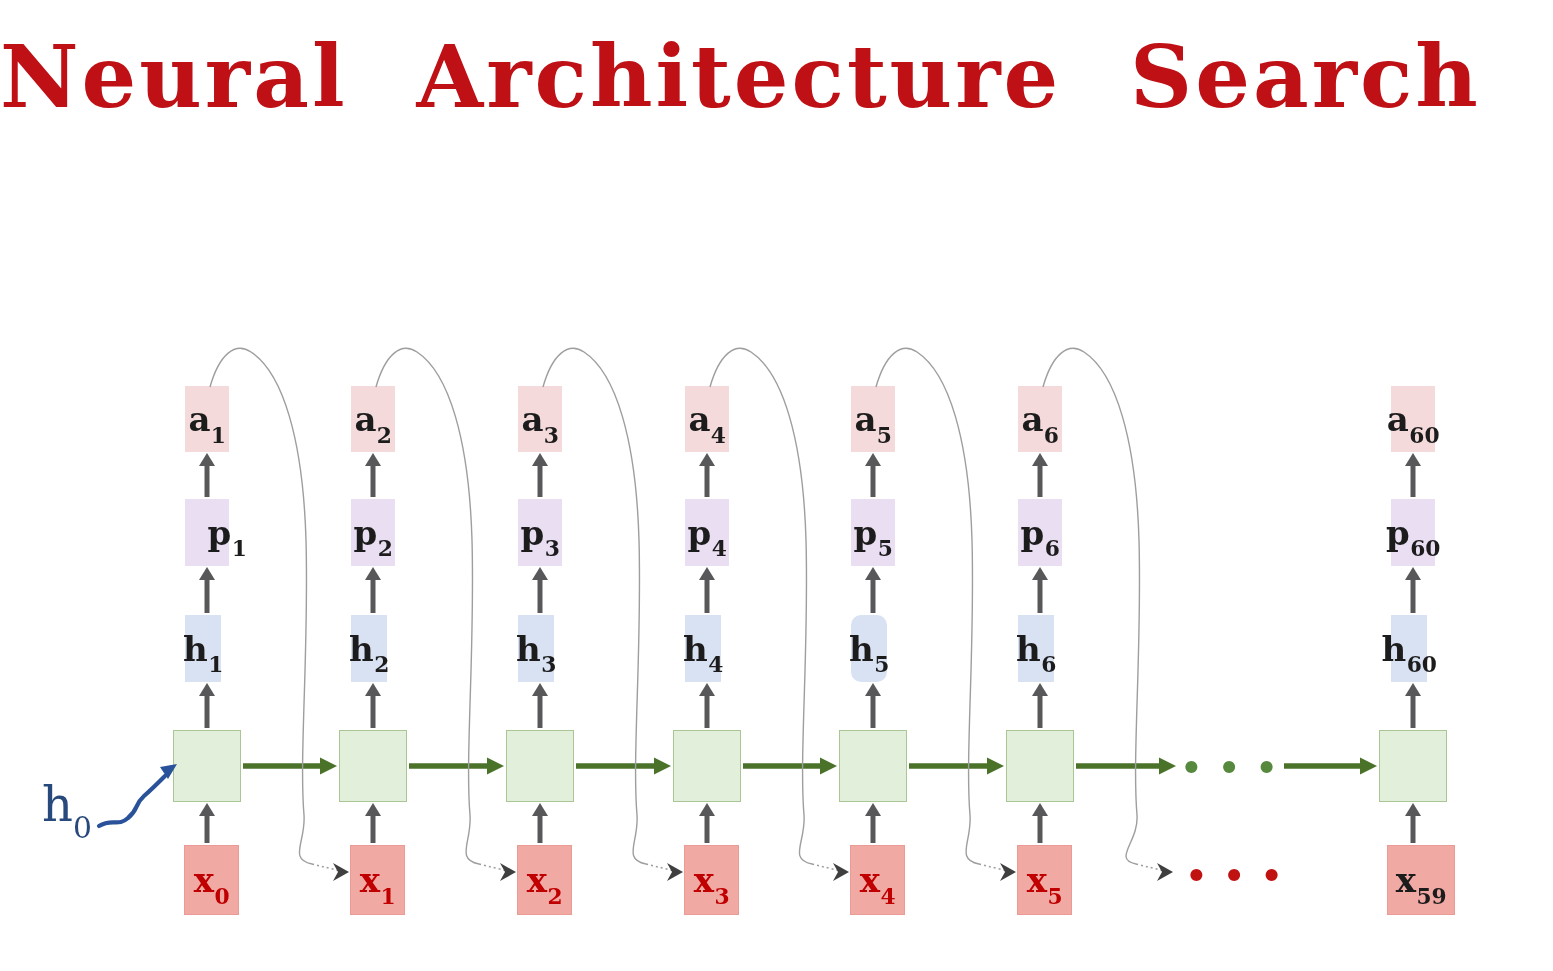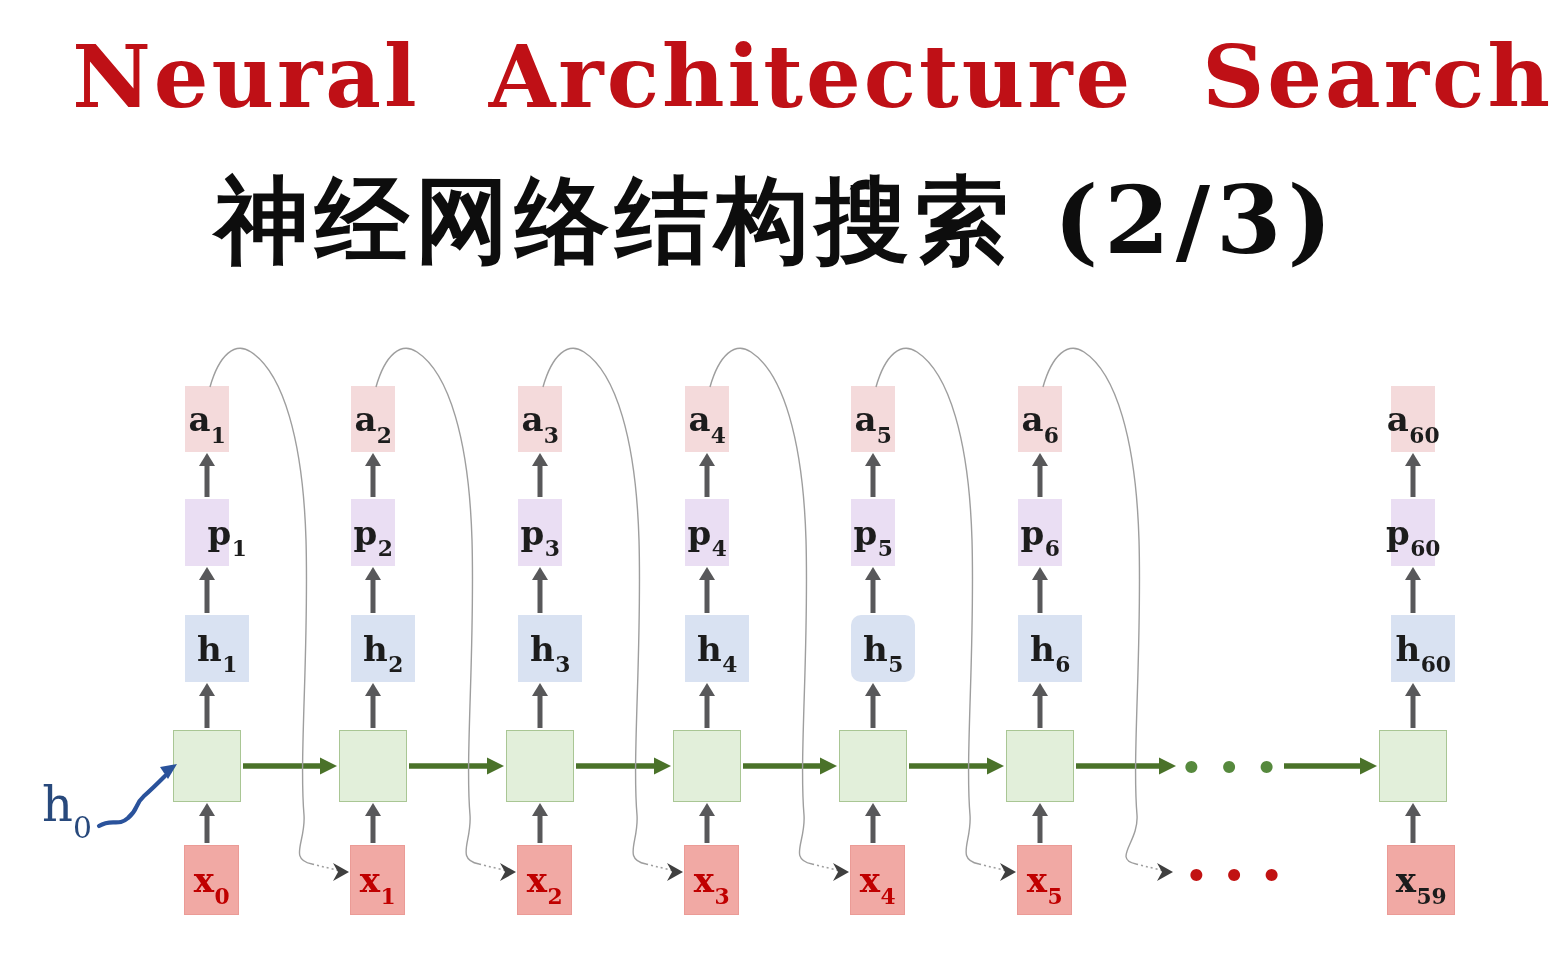--- a/index.html
+++ b/index.html
@@ -1,39 +1,39 @@
 <!DOCTYPE html>
 <html><head>
 <meta charset="utf-8">
 <style>
   html,body{margin:0;padding:0;background:#ffffff;}
   .stage{
     position:relative;width:1553px;height:971px;background:#ffffff;overflow:hidden;
     font-family:"DejaVu Serif","Liberation Serif",serif;
   }
   .title{
-    position:absolute;top:30px;left:0;width:1553px;text-align:right;
+    position:absolute;top:30px;left:0;width:1553px;text-align:left;
     font-weight:bold;font-size:86px;line-height:1.1;color:#bf1016;
     letter-spacing:3px;word-spacing:36px;
   }
   .subtitle{
     position:absolute;top:164px;left:0;width:1553px;text-align:center;
     font-weight:bold;font-size:94px;line-height:1.2;color:#0d0d0d;
     letter-spacing:6px;
   }
   #connector-layer{position:absolute;left:0;top:0;z-index:3;pointer-events:none;}
   .box{
     position:absolute;z-index:2;display:flex;align-items:center;justify-content:center;
     box-sizing:border-box;
   }
   .lbl{font-weight:bold;font-size:34px;color:#1c1c1c;line-height:1;}
   .lbl sub{font-size:0.64em;line-height:0;position:relative;top:0.18em;left:0.02em;}
   .a-box{width:44px;height:66px;background:#f4dadb;}
   .p-box{width:44px;height:67px;background:#eadef3;}
-  .h-box{width:64px;height:67px;background:#d9e2f2;}
+  .h-box{width:36px;height:67px;background:#d9e2f2;}
   .cell-box{width:68px;height:72px;background:#e2efda;border:1.5px solid #a9c694;}
   .x-box{width:55px;height:70px;background:#f1a9a4;border:1px solid #eb9b96;}
   .x-box .lbl{color:#c00000;}
   .x-box.last-x{width:68px;}
   .x-box.last-x .lbl{color:#1c1c1c;}
   .h0-label{
     position:absolute;left:42px;top:780px;z-index:2;
     font-weight:normal;font-size:48px;color:#28497c;line-height:1;
   }
   .h0-label sub{font-size:0.62em;line-height:0;position:relative;top:0.2em;}
@@ -43,21 +43,20 @@
     font-family:"DejaVu Sans","Liberation Sans",sans-serif;
   }
   .green-dots{left:1175px;top:751px;color:#56893d;}
   .red-dots{left:1180px;top:859px;color:#c11212;}
 </style>
 </head>
 <body>
 
 <div class="stage">
   <div class="title">Neural Architecture Search</div>
-  <div class="subtitle">神经网络结构搜索  (2/3)</div>
 
   <svg id="connector-layer" width="1553" height="971" viewBox="0 0 1553 971">
       <line x1="207" y1="497" x2="207" y2="464" stroke="#58585a" stroke-width="5"></line>
 <polygon points="207,453 199,466 215,466" fill="#58585a"></polygon>
 <line x1="207" y1="613" x2="207" y2="578" stroke="#58585a" stroke-width="5"></line>
 <polygon points="207,567 199,580 215,580" fill="#58585a"></polygon>
 <line x1="207" y1="728" x2="207" y2="694" stroke="#58585a" stroke-width="5"></line>
 <polygon points="207,683 199,696 215,696" fill="#58585a"></polygon>
 <line x1="207" y1="843" x2="207" y2="814" stroke="#58585a" stroke-width="5"></line>
 <polygon points="207,803 199,816 215,816" fill="#58585a"></polygon>

